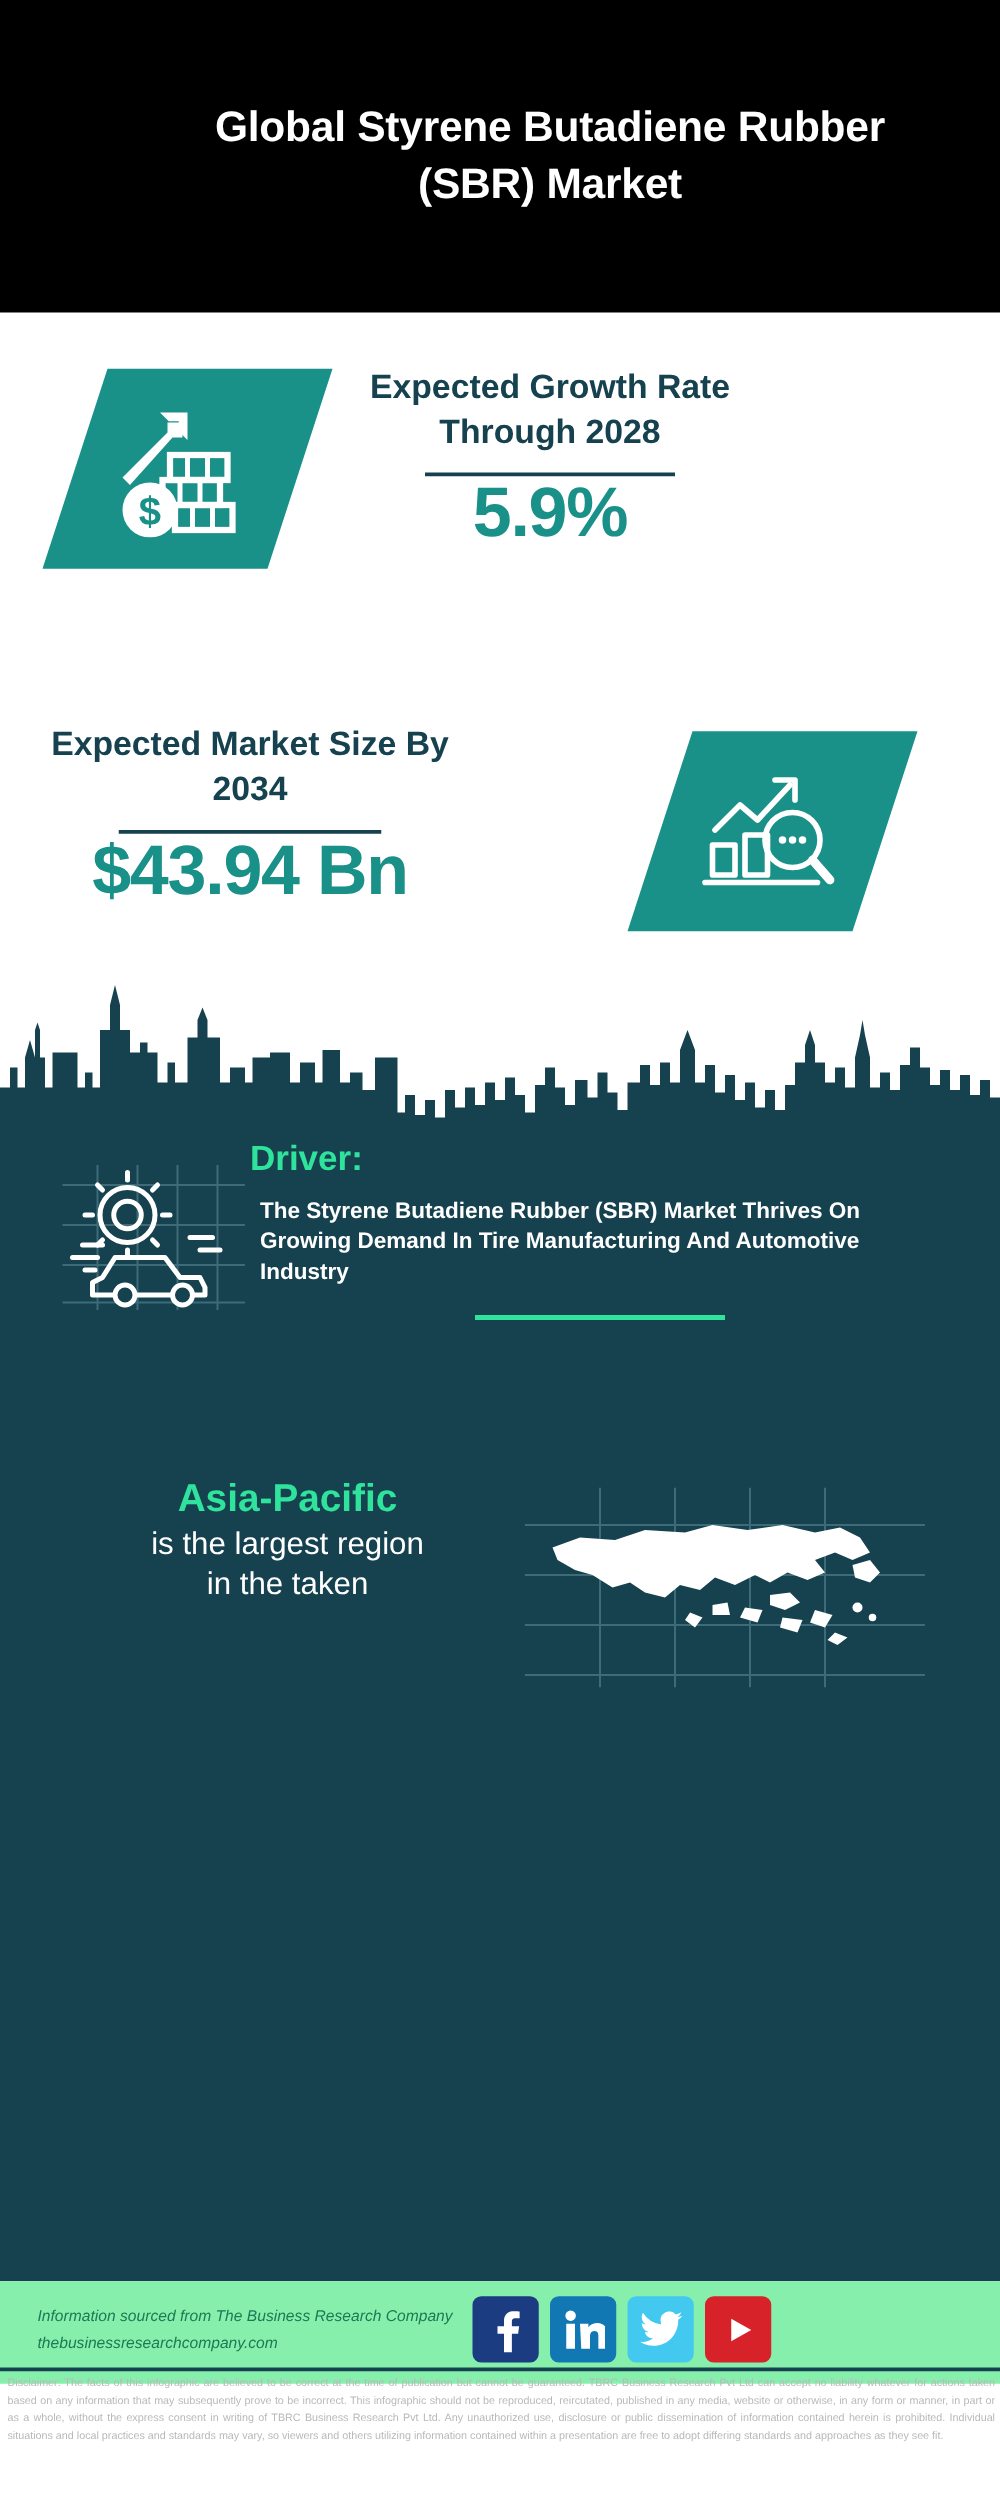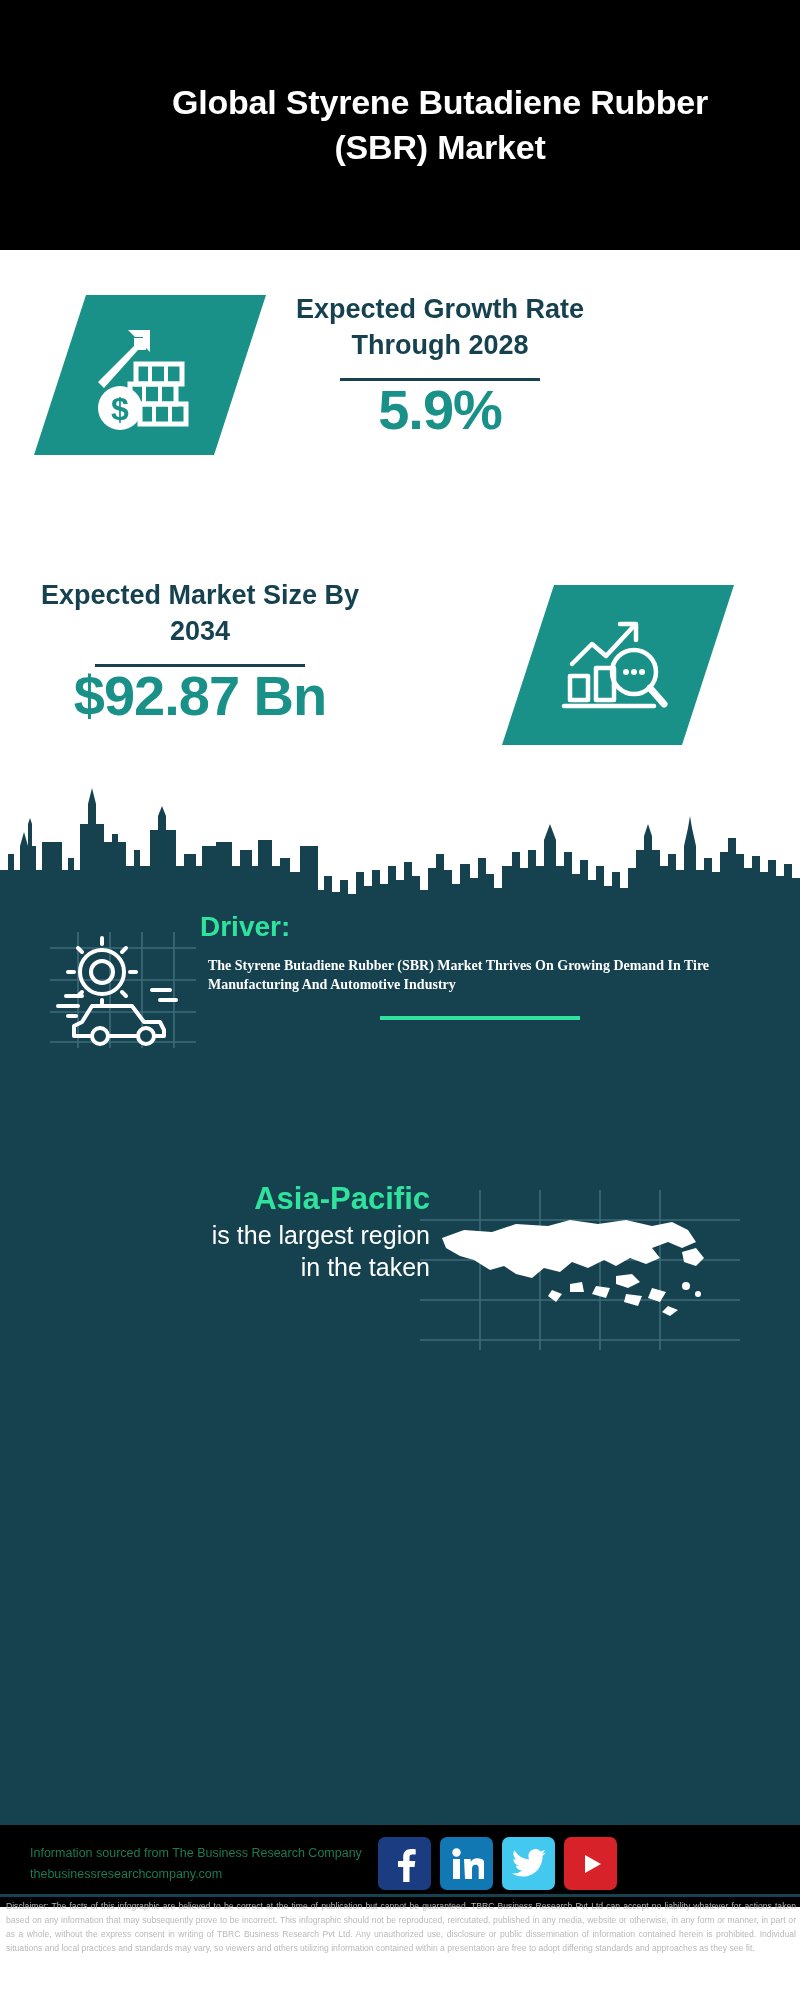--- a/index.html
+++ b/index.html
@@ -64,38 +64,38 @@
     position:absolute;left:0;top:130px;width:800px;height:915px;
     background:#164250;
   }
 
   
   .driver-sec{position:absolute;left:0;top:130px;width:800px;}
   .driver-icon{position:absolute;left:48px;top:20px;width:150px;height:120px;}
   .driver-txt{position:absolute;left:200px;top:0;width:560px;text-align:left;}
   .driver-heading{color:#2fe39c;font-size:28px;font-weight:bold;line-height:1.2;}
   .driver-body{
-    color:#ffffff;font-size:14px;font-weight:bold;line-height:1.38;
-    margin-top:12px;padding:0 8px;font-family:Liberation Serif, serif;
+    color:#ffffff;font-size:18px;font-weight:bold;line-height:1.38;
+    margin-top:12px;padding:0 8px;
   }
   .divider-green{
     width:200px;height:4px;background:#2fe39c;margin:22px auto 0 auto;
   }
 
   
   .region-sec{position:absolute;left:0;top:400px;width:800px;}
-  .region-txt{position:absolute;left:30px;top:0;width:400px;text-align:right;}
+  .region-txt{position:absolute;left:30px;top:0;width:400px;text-align:center;}
   .region-name{color:#2fe39c;font-size:31px;font-weight:bold;line-height:1.25;}
   .region-sub{color:#ffffff;font-size:25px;font-weight:normal;line-height:1.3;}
   .region-map{position:absolute;left:420px;top:10px;width:320px;height:160px;}
 
   
   .footer{
-    position:absolute;left:0;top:1825px;width:800px;height:82px;background:#000000;
-    display:flex;align-items:center;
+    position:absolute;left:0;top:1825px;width:800px;height:82px;background:#86efac;
+    display:flex;align-items:center;font-style:italic;
   }
   .footer-src{position:absolute;left:30px;top:18px;width:350px;}
   .footer-line{
     color:#1c7a54;font-size:12.5px;line-height:1.65;
     font-family:"Liberation Sans", sans-serif;
   }
   .socials{position:absolute;left:378px;top:12px;display:flex;gap:9px;}
   .soc{width:53px;height:53px;border-radius:7px;display:flex;align-items:center;justify-content:center;}
   .soc svg{display:block;}
   .soc-fb{background:#1b3c80;}
@@ -145,21 +145,21 @@
       <div class="stat-label">Expected Growth Rate Through 2028</div>
       <div class="divider-dark"></div>
       <div class="stat-value">5.9%</div>
     </div>
   </div>
 
   <div class="stat-row stat-size">
     <div class="stat-text size-text">
       <div class="stat-label">Expected Market Size By 2034</div>
       <div class="divider-dark"></div>
-      <div class="stat-value">$92.87 Bn</div>
+      <div class="stat-value">$43.94 Bn</div>
     </div>
     <div class="para-icon icon-size">
       <div class="para-inner">
         <svg width="120" height="110" viewBox="0 0 120 110">
           <g fill="none" stroke="#ffffff" stroke-width="4.5" stroke-linecap="round" stroke-linejoin="round">
             <polyline points="14,54 34,34 48,46 74,18"></polyline>
             <polyline points="62,14 78,14 78,30"></polyline>
             <rect x="12" y="66" width="18" height="24"></rect>
             <rect x="38" y="58" width="18" height="32"></rect>
             <line x1="6" y1="96" x2="96" y2="96"></line>

